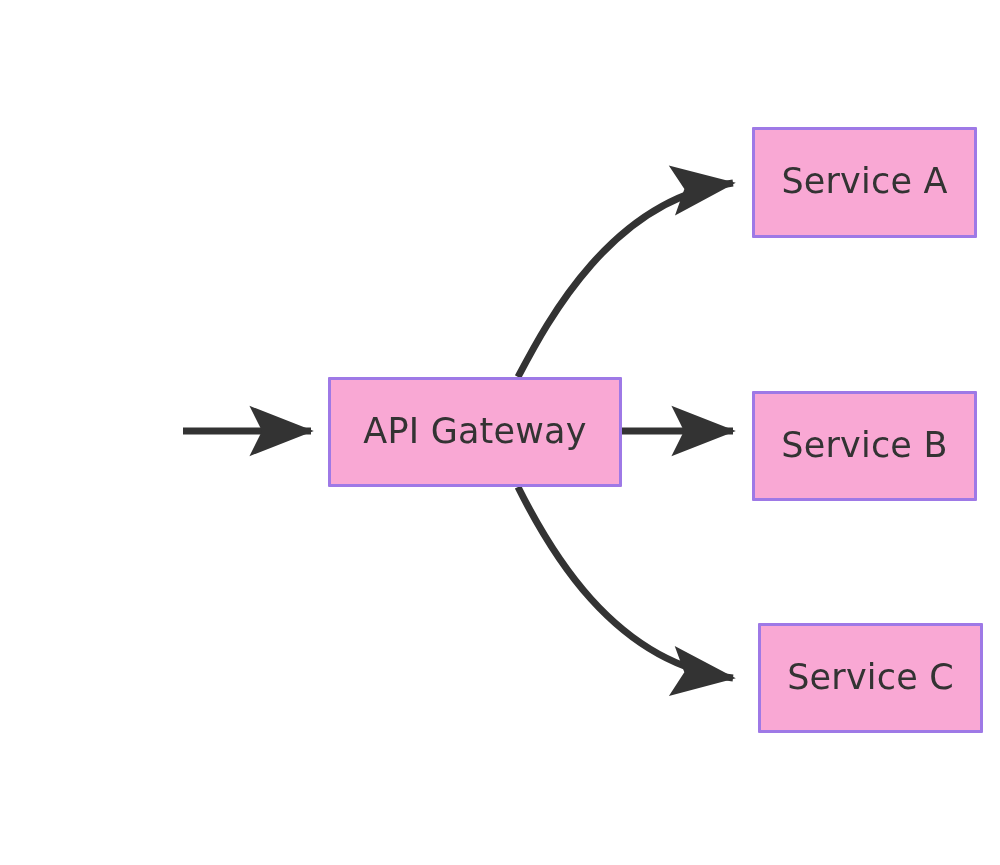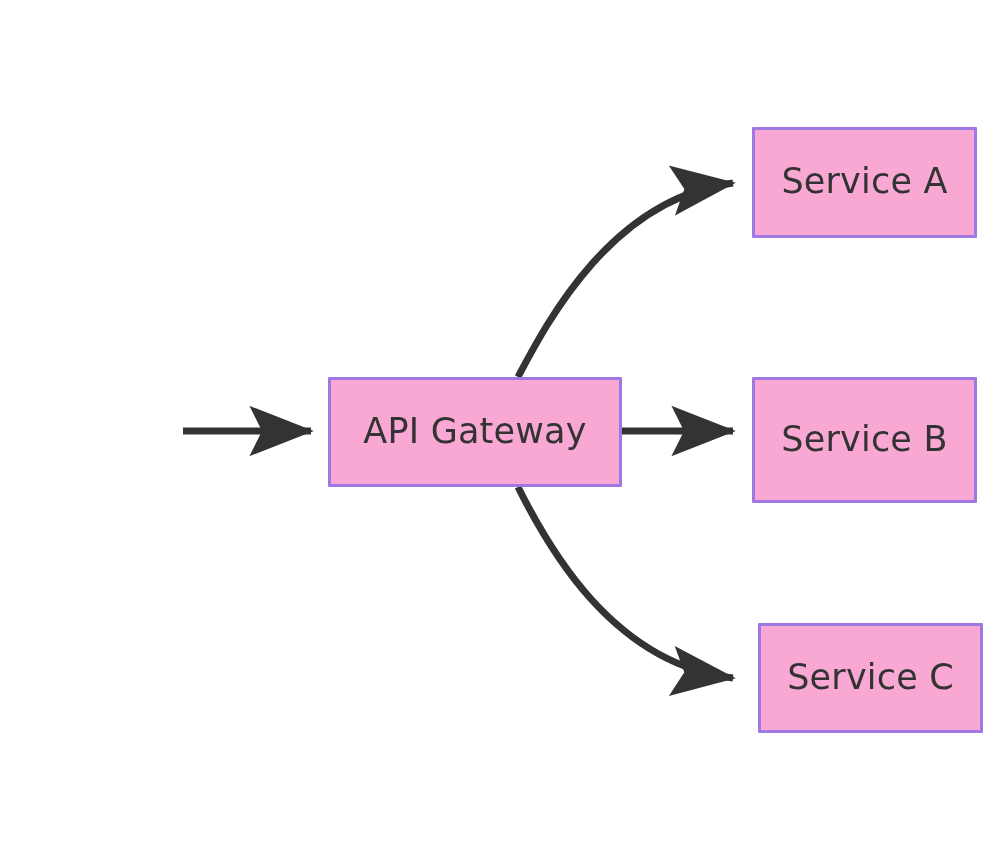--- a/index.html
+++ b/index.html
@@ -76,21 +76,21 @@
 
 
   <div class="node" style="left:320px; top:377px; width:294px; height:110px;margin-left:8px;">
     <span class="node-label">API Gateway</span>
   </div>
 
   <div class="node" style="left:752px; top:127px; width:225px; height:111px;">
     <span class="node-label">Service A</span>
   </div>
 
-  <div class="node" style="left:752px; top:377px; width:225px; height:126px;">
+  <div class="node" style="left:752px; top:391px; width:225px; height:110px;">
     <span class="node-label">Service B</span>
   </div>
 
   <div class="node" style="left:752px; top:623px; width:225px; height:110px;margin-left:6px;">
     <span class="node-label">Service C</span>
   </div>
 
 </div>
 
 </body></html>

